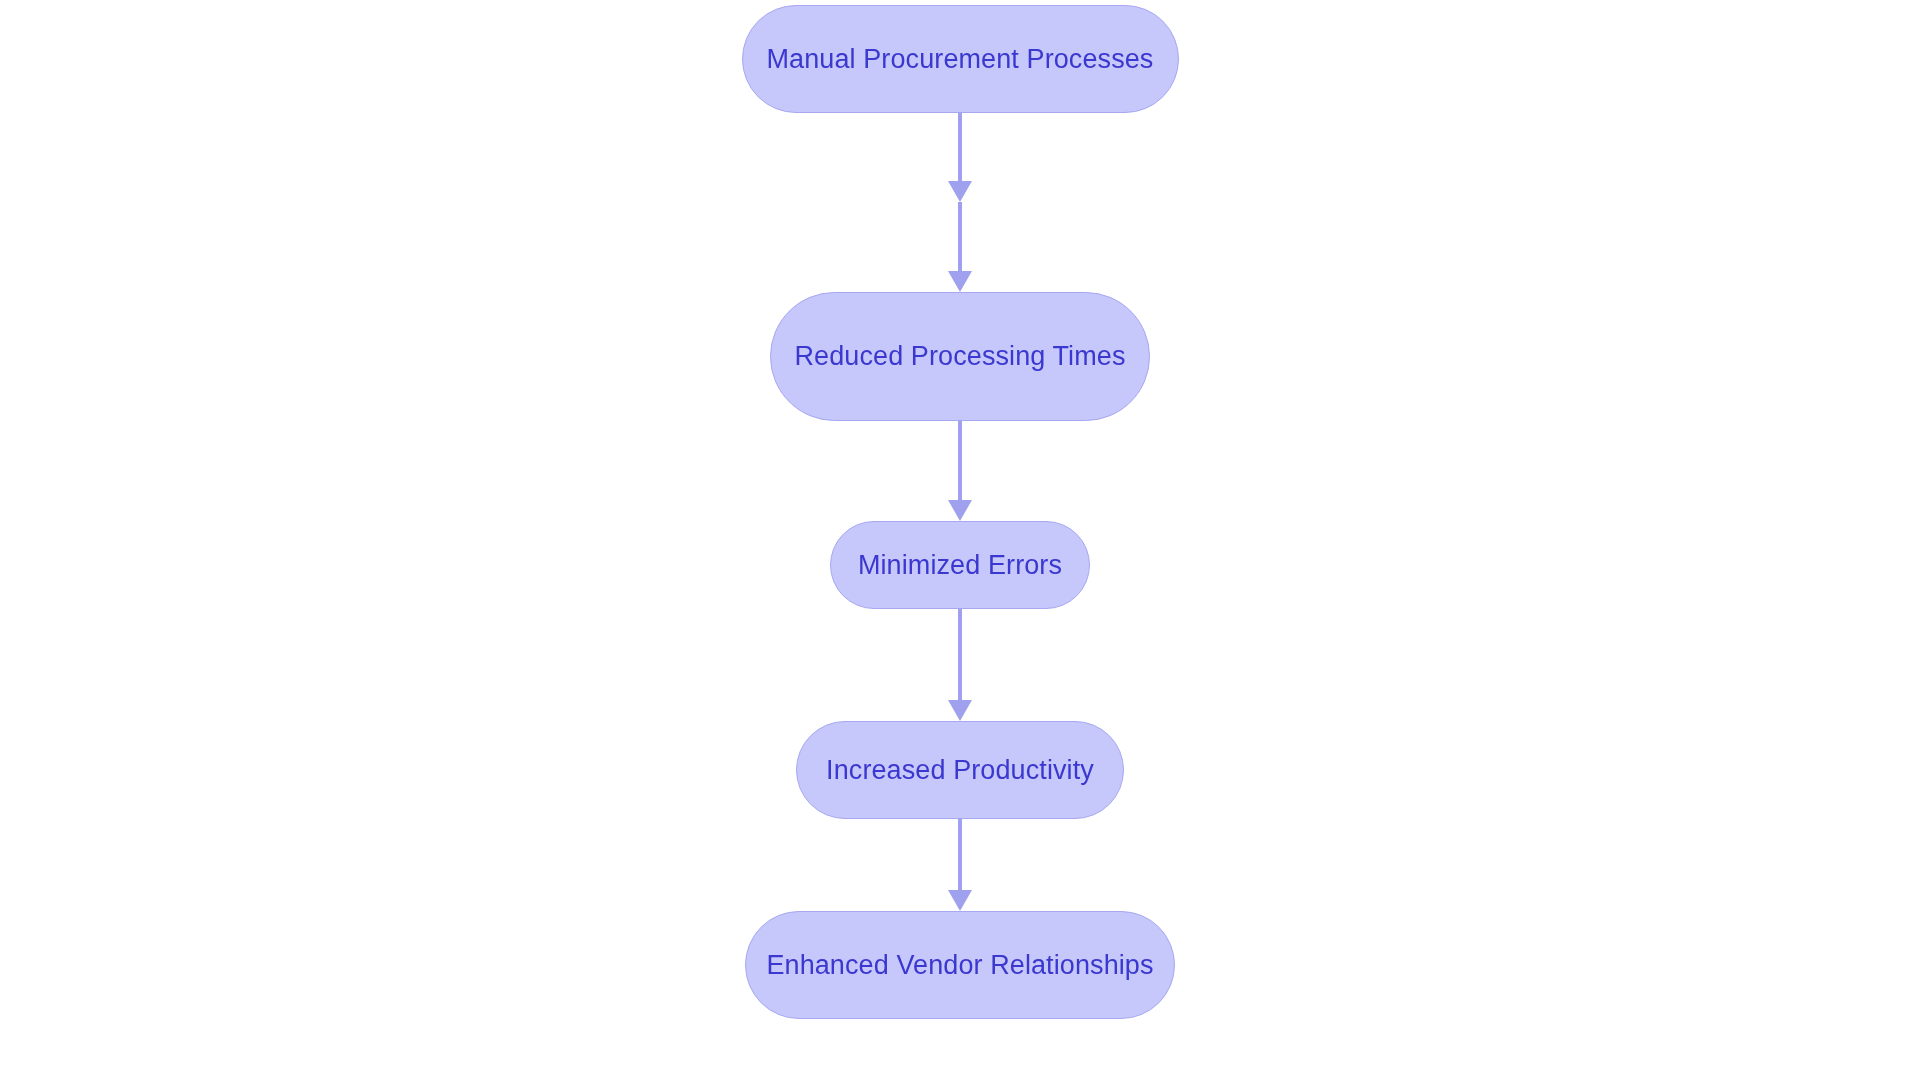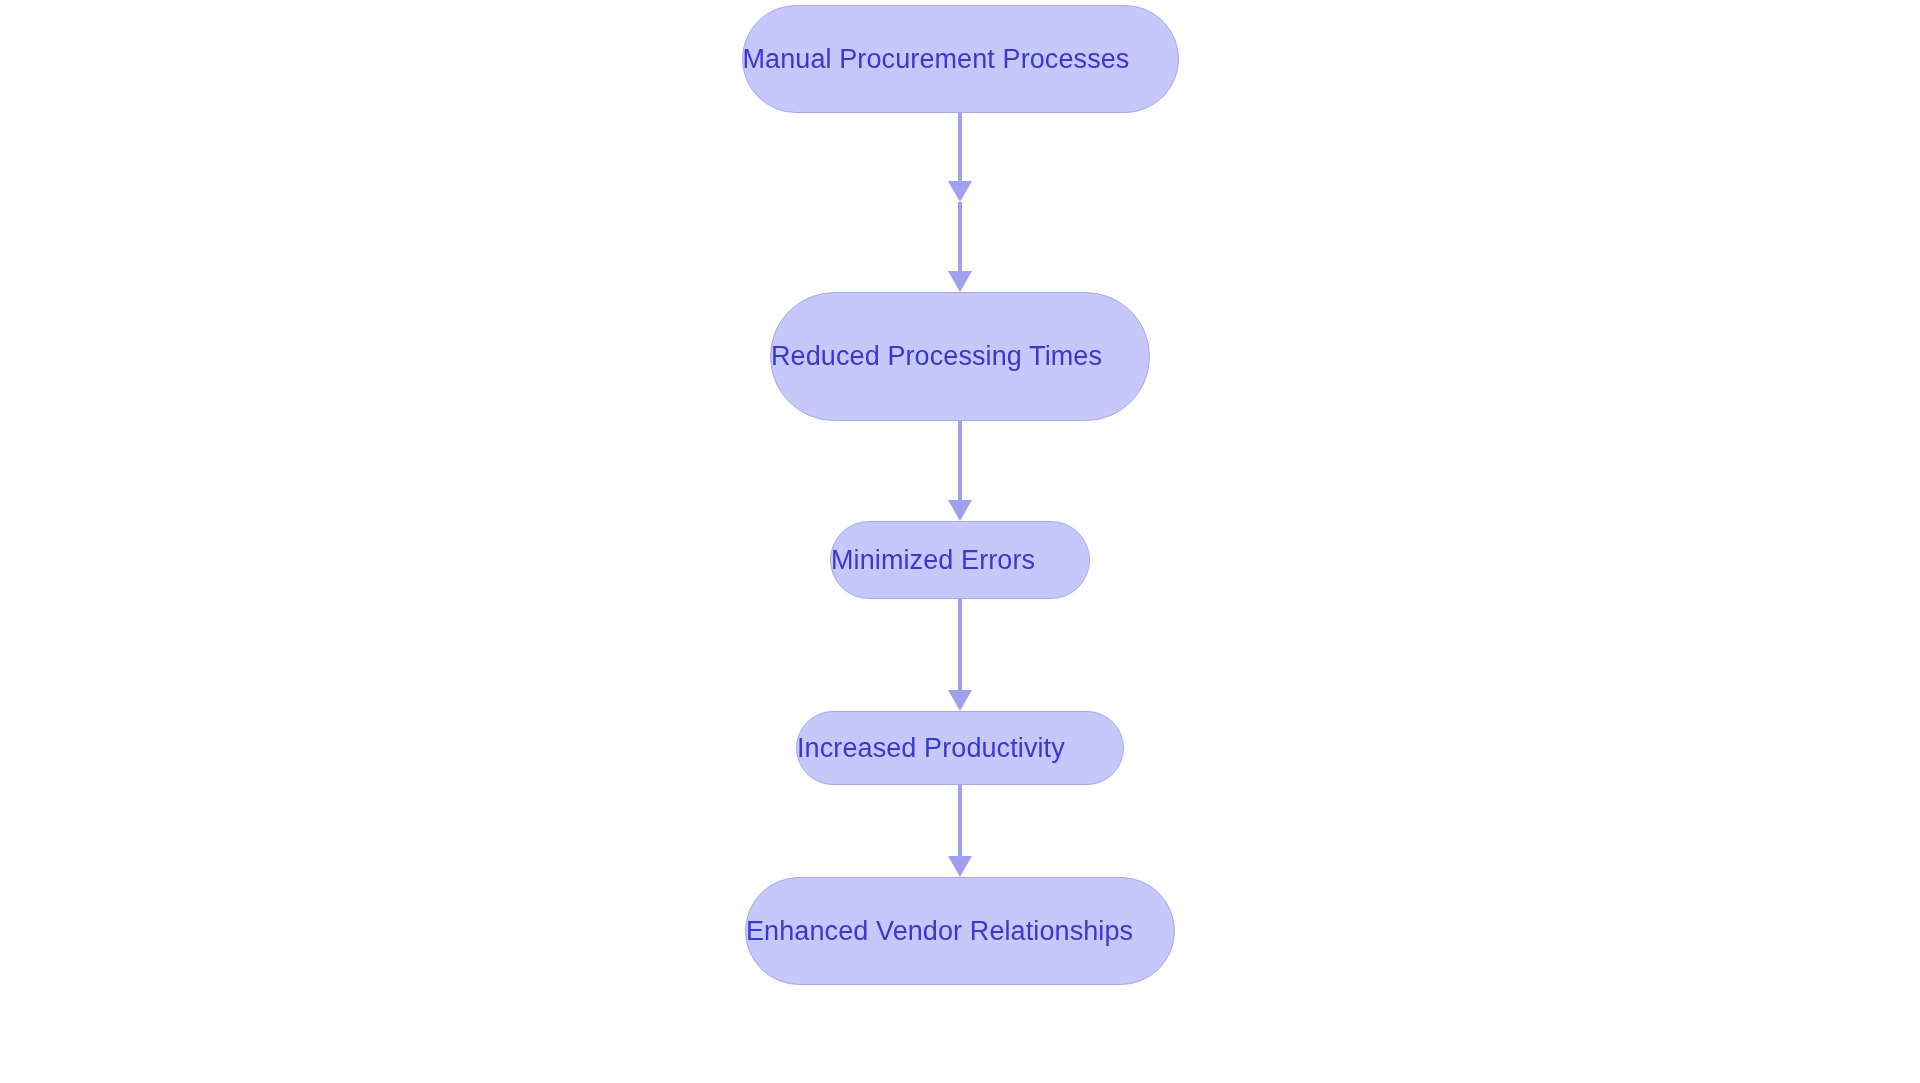--- a/index.html
+++ b/index.html
@@ -30,21 +30,21 @@
     height: 1083px;
     display: flex;
     flex-direction: column;
     align-items: center;
   }
 
   .flow-node {
     box-sizing: border-box;
     display: flex;
     align-items: center;
-    justify-content: flex-start;
+    justify-content: center;
     background: #c6c7fb;
     border: 1.6px solid #a6a8f0;
     border-radius: 999px;
     color: #3a38cf;
     white-space: nowrap;
     letter-spacing: 0.1px;
   }
 
   .flow-node-label {
     font-size: 27px;
@@ -77,23 +77,23 @@
     flex: 0 0 auto;
   }
 
   
   .node-1 { width: 437px; height: 108px; margin-top: 5px; }
   .conn-1 { height: 89px; }
   .node-2 { width: 420px; height: 100px; }
   .conn-2 { height: 90px; }
   .node-3 { width: 380px; height: 129px; }
   .conn-3 { height: 100px; }
-  .node-4 { width: 260px; height: 78px; }
+  .node-4 { width: 260px; height: 88px; }
   .conn-4 { height: 112px; }
-  .node-5 { width: 328px; height: 74px; }
+  .node-5 { width: 328px; height: 98px; }
   .conn-5 { height: 92px; }
   .node-6 { width: 430px; height: 108px; }
 </style>
 </head>
 <body>
 
 <div id="flow-canvas">
   <div class="flow-column">
 
     <div class="flow-node node-1">

